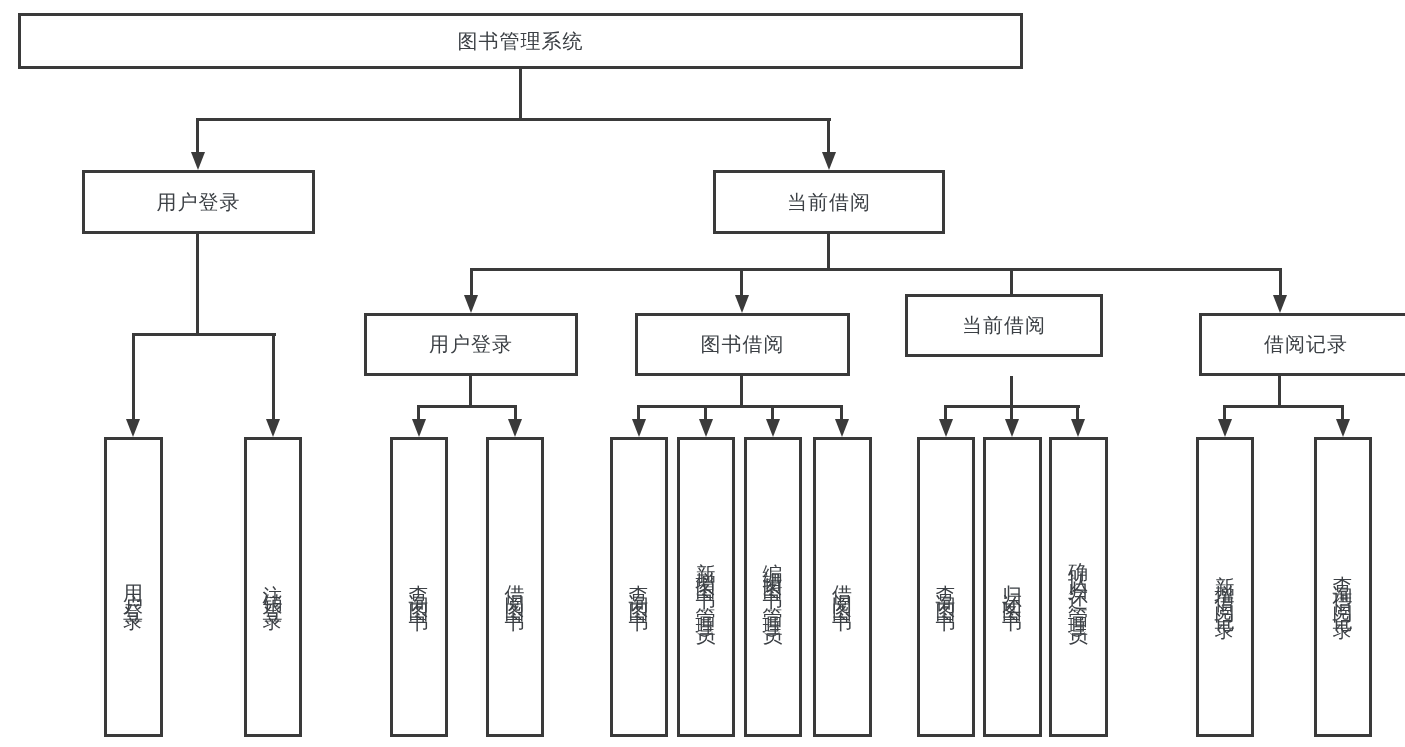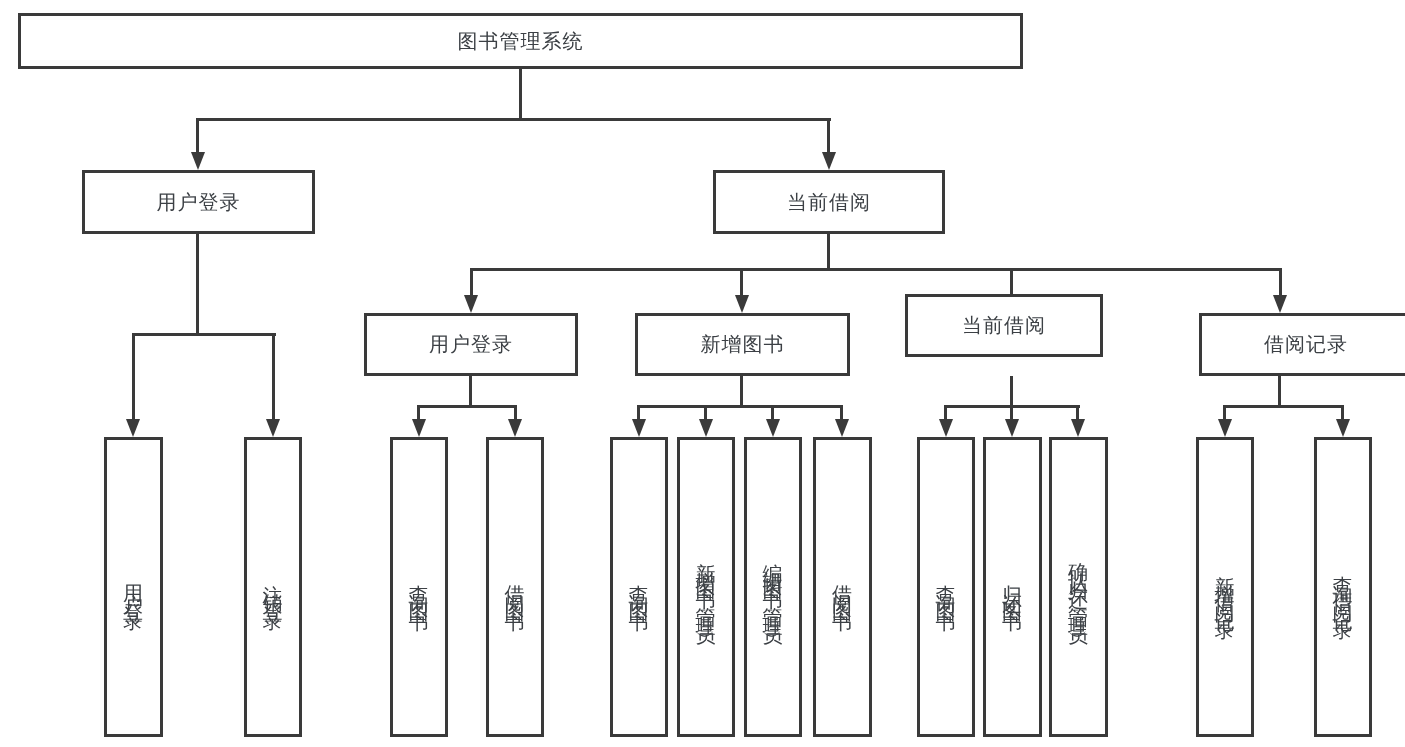--- a/index.html
+++ b/index.html
@@ -78,21 +78,21 @@
   <div class="vl" style="left:470px;top:268px;height:28px"></div>
   <div class="arr" style="left:464px;top:295px"></div>
   <div class="vl" style="left:740px;top:268px;height:28px"></div>
   <div class="arr" style="left:735px;top:295px"></div>
   <div class="vl" style="left:1010px;top:268px;height:28px"></div>
   <div class="arr" style="left:1005px;top:295px"></div>
   <div class="vl" style="left:1279px;top:268px;height:28px"></div>
   <div class="arr" style="left:1273px;top:295px"></div>
 
   <div class="box" style="left:364px;top:313px;width:214px;height:63px">用户登录</div>
-  <div class="box" style="left:635px;top:313px;width:215px;height:63px">新增图书</div>
+  <div class="box" style="left:635px;top:313px;width:215px;height:63px">图书借阅</div>
   <div class="box" style="left:905px;top:294px;width:198px;height:63px">当前借阅</div>
   <div class="box" style="left:1199px;top:313px;width:214px;height:63px">借阅记录</div>
 
   <div class="vl" style="left:469px;top:376px;height:32px"></div>
   <div class="hl" style="left:417px;top:405px;width:100px"></div>
   <div class="vl" style="left:417px;top:405px;height:16px"></div>
   <div class="arr" style="left:412px;top:419px"></div>
   <div class="vl" style="left:514px;top:405px;height:16px"></div>
   <div class="arr" style="left:508px;top:419px"></div>
 

